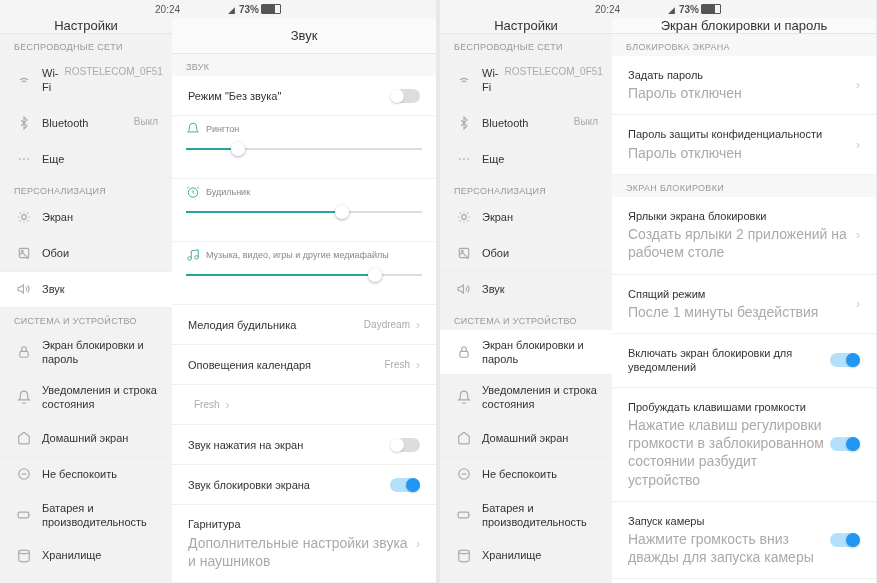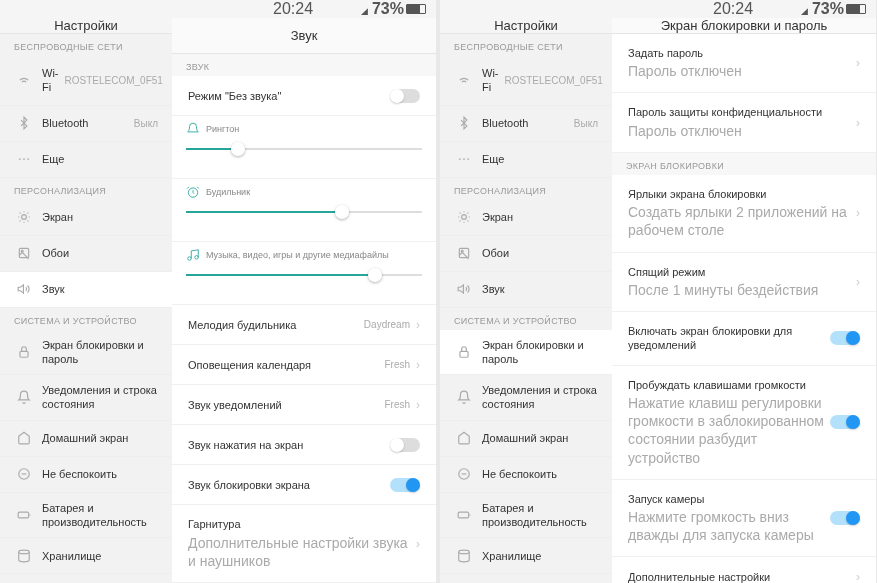--- a/index.html
+++ b/index.html
@@ -1,32 +1,32 @@
 <!DOCTYPE html>
 <html><head>
 <meta charset="utf-8">
 <style>
 * { margin: 0; padding: 0; box-sizing: border-box; font-family: -apple-system, Helvetica, Arial, sans-serif; }
 body { background: #e8e8e8; width: 877px; height: 583px; display: flex; gap: 4px; }
 .screen { width: 436px; height: 583px; background: #fafafa; display: flex; flex-direction: column; overflow: hidden; }
-.statusbar { height: 18px; background: #f5f5f5; display: flex; justify-content: flex-end; align-items: center; padding: 0 10px; font-size: 16px; color: #555; gap: 48px; }
+.statusbar { height: 18px; background: #f5f5f5; display: flex; justify-content: center; align-items: center; padding: 0 10px; font-size: 10px; color: #555; gap: 48px; }
 .sb-right { display: flex; align-items: center; gap: 4px; }
 .sb-wifi::before { content: '◢'; font-size: 9px; }
 .sb-batt { display: inline-flex; align-items: center; gap: 2px; font-weight: bold; }
 .sb-batt::after { content: ''; width: 18px; height: 8px; border: 1px solid #555; border-radius: 1px; background: linear-gradient(to right, #555 73%, transparent 73%); }
 .panes { flex: 1; display: flex; overflow: hidden; }
 .sidebar { width: 172px; background: #f2f2f2; display: flex; flex-direction: column; overflow-y: auto; }
 .sidebar::-webkit-scrollbar { width: 0; }
 .detail { flex: 1; background: #fff; display: flex; flex-direction: column; overflow-y: auto; }
 .detail::-webkit-scrollbar { width: 0; }
 .hdr { height: 38px; display: flex; align-items: center; justify-content: center; font-size: 13px; font-weight: 500; color: #333; background: #f5f5f5; border-bottom: 1px solid #e5e5e5; }
 .hdr.detail-hdr { background: #fafafa; }
 .sect { font-size: 9px; color: #999; padding: 8px 14px 4px; text-transform: uppercase; letter-spacing: 0.3px; }
 .sect.light { background: #f7f7f7; }
-.item { display: flex; align-items: center; padding: 10px 14px; font-size: 11px; color: #333; border-bottom: 1px solid #eee; min-height: 36px; position: relative; }
+.item { display: flex; padding: 10px 14px; font-size: 11px; color: #333; border-bottom: 1px solid #eee; min-height: 36px; position: relative; }
 .item.tall { padding: 8px 14px; }
 .item.sel { background: #fff; }
 .icn { width: 20px; display: inline-flex; align-items: center; justify-content: center; margin-right: 8px; color: #aaa; flex-shrink: 0; }
 .icn svg { width: 14px; height: 14px; }
 .icn.teal { color: #26a69a; }
 .lbl { flex: 1; line-height: 1.3; }
 .sub { font-size: 14px; color: #aaa; margin-top: 2px; }
 .val { font-size: 10px; color: #aaa; margin-left: 6px; }
 .chev { color: #ccc; font-size: 12px; margin-left: 6px; }
 .tgl { width: 30px; height: 14px; border-radius: 7px; background: #ddd; position: relative; }
@@ -235,21 +235,20 @@
             <span class="lbl">Мелодия будильника</span>
             <span class="val">Daydream</span>
             <span class="chev">›</span>
           </div>
           <div class="det-item">
             <span class="lbl">Оповещения календаря</span>
             <span class="val">Fresh</span>
             <span class="chev">›</span>
           </div>
           <div class="det-item">
-            <span class="lbl">Звук уведомлений</span>
             <span class="val">Fresh</span>
             <span class="chev">›</span>
           </div>
         </div>
       <div id="sysrows-left">
           <div class="det-item">
             <span class="lbl">Звук нажатия на экран</span>
             <span class="tgl "></span>
           </div>
           <div class="det-item">
@@ -387,20 +386,21 @@
                 <path d="M3 5v14a9 3 0 0018 0V5"></path>
               </svg>
             </span>
             <span class="lbl">Хранилище</span>
           </div>
           <div class="item"></div>
         </div>
     </div>
     <div class="detail">
       <div class="hdr detail-hdr">Экран блокировки и пароль</div>
+      <div class="sect light">БЛОКИРОВКА ЭКРАНА</div>
       <div id="sec1-right">
           <div class="det-item">
             <span class="lbl">Задать пароль<div class="sub">Пароль отключен</div></span>
             <span class="chev">›</span>
           </div>
           <div class="det-item">
             <span class="lbl">Пароль защиты конфиденциальности<div class="sub">Пароль отключен</div></span>
             <span class="chev">›</span>
           </div>
         </div>

